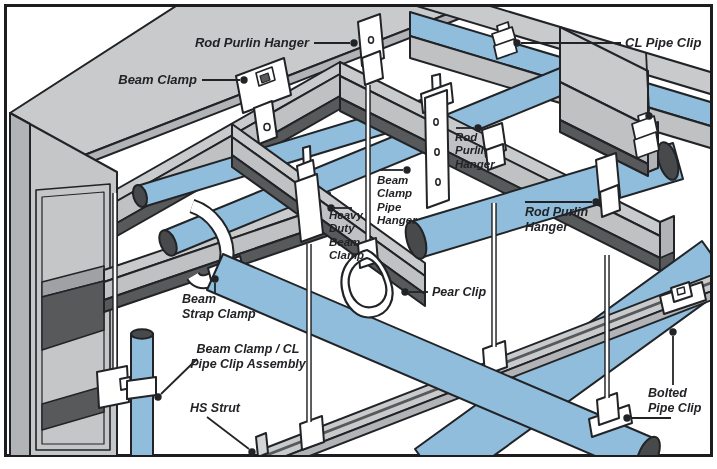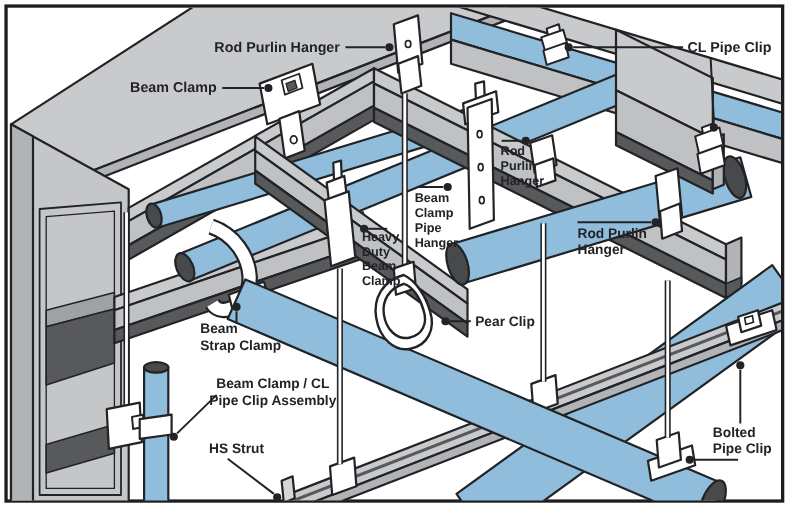--- a/index.html
+++ b/index.html
@@ -1,17 +1,17 @@
 <!DOCTYPE html>
 <html><head>
 <meta charset="utf-8">
 <style>
   html,body{margin:0;padding:0;background:#fff;}
-  #stage{position:relative;width:717px;height:469px;background:#fef9c3;overflow:hidden;
-         font-family:"Liberation Sans", sans-serif;}
+  #stage{position:relative;width:717px;height:469px;background:#fde047;overflow:hidden;
+         font-family:"Liberation Sans", sans-serif;font-style:italic;}
   svg{position:absolute;left:0;top:0;}
   .lbl{fill:#222326;font-family:"Liberation Sans",sans-serif;font-weight:600;}
 </style>
 </head>
 <body>
 
 <div id="stage">
 <svg id="scene" width="717" height="469" viewBox="0 0 717 469">
   <defs>
     <clipPath id="frameClip">

